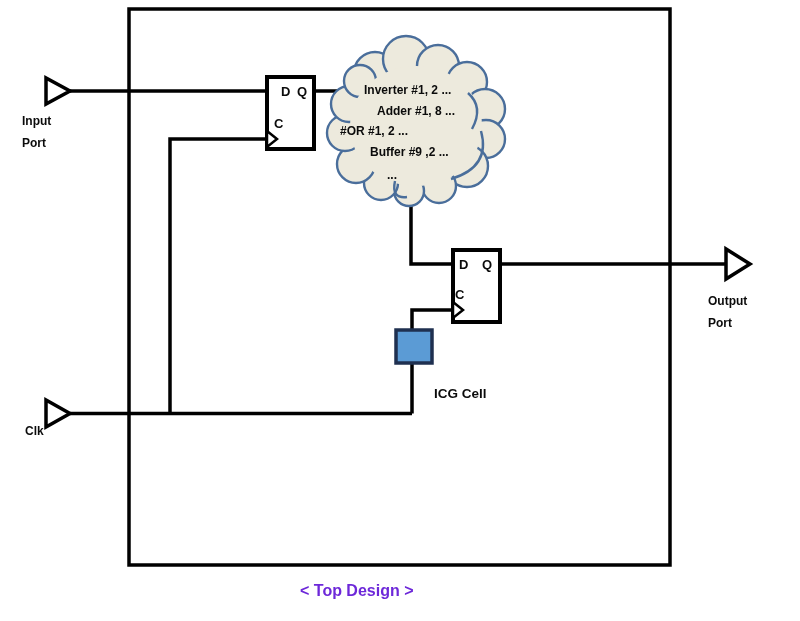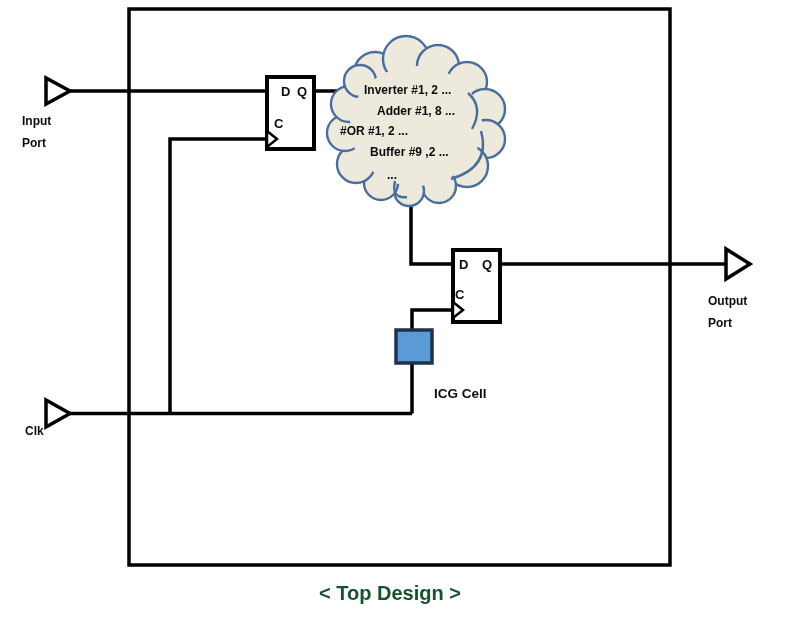--- a/index.html
+++ b/index.html
@@ -18,22 +18,21 @@
     white-space:nowrap;
     line-height:1.15;
   }
   .port-lbl{font-size:12px;line-height:22px;}
   .ff-lbl{font-size:13px;}
   .cloud-lbl{font-size:12px;}
   .icg-lbl{font-size:13.5px;}
   .caption{
     position:absolute;
     left:300px;top:582px;width:180px;
-    text-align:center;
-    font-size:20px;font-weight:bold;color:#14532d;
+    font-size:16px;font-weight:bold;color:#6d28d9;
   }
 </style>
 </head>
 <body>
 
 <div id="stage">
 
   <svg id="shapes" width="800" height="621" viewBox="0 0 800 621">
 
     <g fill="none" stroke="#000000" stroke-width="3.5">

